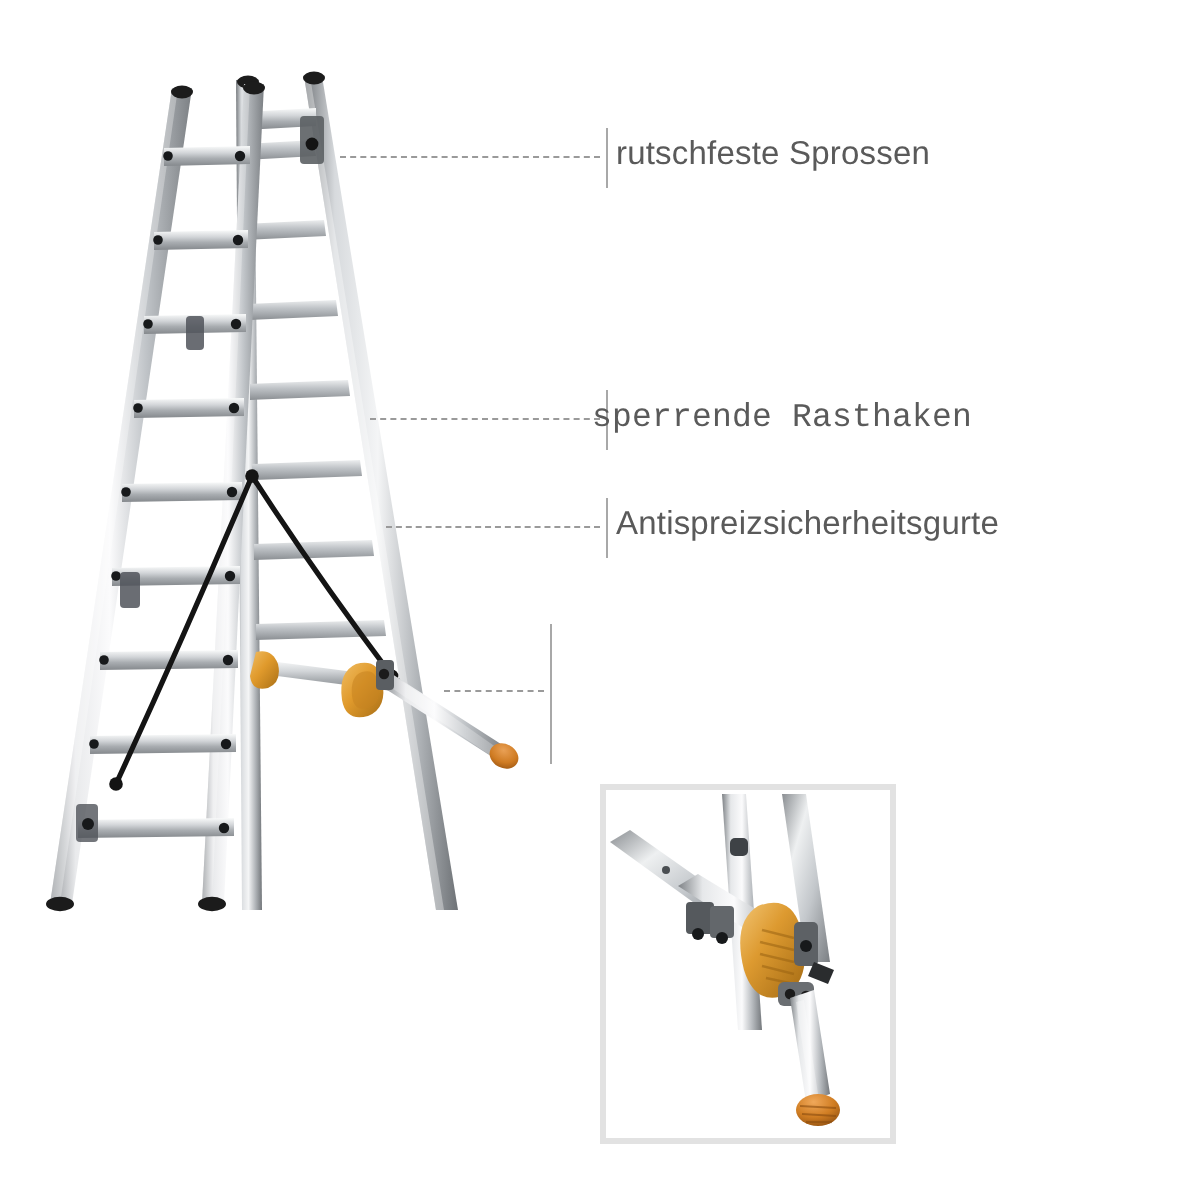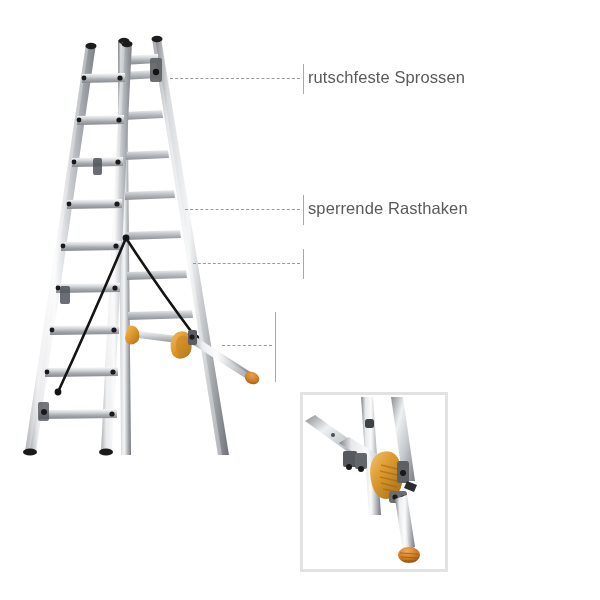--- a/index.html
+++ b/index.html
@@ -207,24 +207,25 @@
       </g>
     </svg>
   </div>
 
   <div class="leader" style="left:170px; top:78px; width:130px;"></div>
   <div class="tick" style="left:303px; top:64px; height:30px;"></div>
   <div class="callout" style="left:308px; top:67px;">rutschfeste Sprossen</div>
 
   <div class="leader" style="left:185px; top:209px; width:115px;"></div>
   <div class="tick" style="left:303px; top:195px; height:30px;"></div>
-  <div class="callout" style="left:308px; top:198px;">sperrende Rasthaken</div>
+  <div class="callout" style="left:296px; top:198px;font-family:Liberation Mono, monospace;">sperrende Rasthaken</div>
 
   <div class="leader" style="left:193px; top:263px; width:107px;"></div>
   <div class="tick" style="left:303px; top:249px; height:30px;"></div>
+  <div class="callout" style="left:308px; top:252px;">Antispreizsicherheitsgurte</div>
 
   <div class="leader" style="left:222px; top:345px; width:50px;"></div>
   <div class="tick" style="left:275px; top:312px; height:70px;"></div>
 
   <div id="inset">
     <svg width="142" height="174" viewBox="0 0 142 174">
       <defs>
         <linearGradient id="iRail" x1="0" y1="0" x2="1" y2="0">
           <stop offset="0%" stop-color="#7e8286"></stop>
           <stop offset="22%" stop-color="#e6e8ea"></stop>

